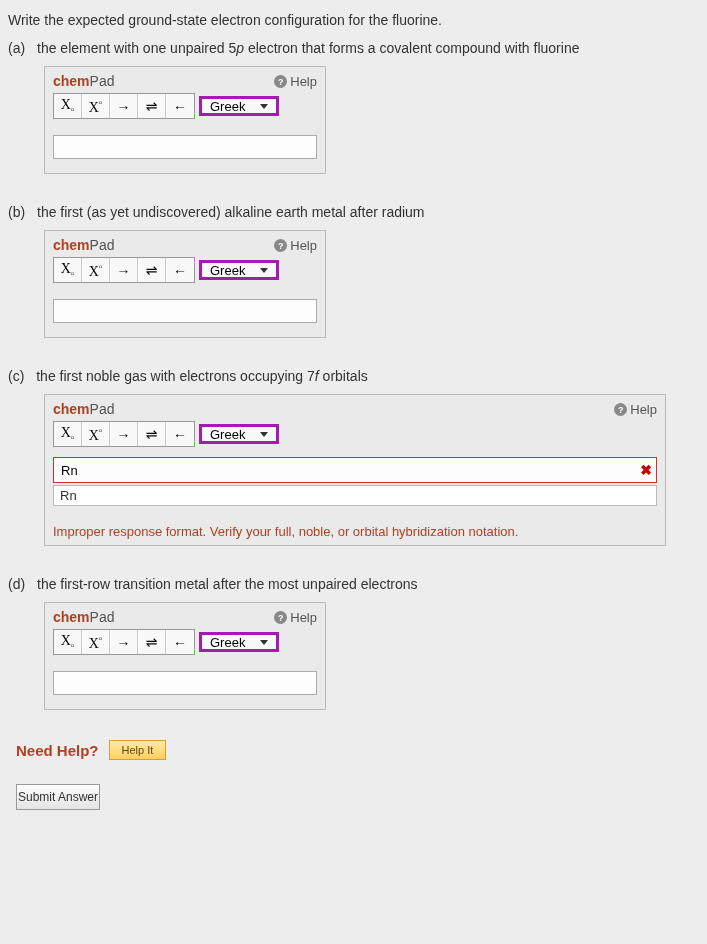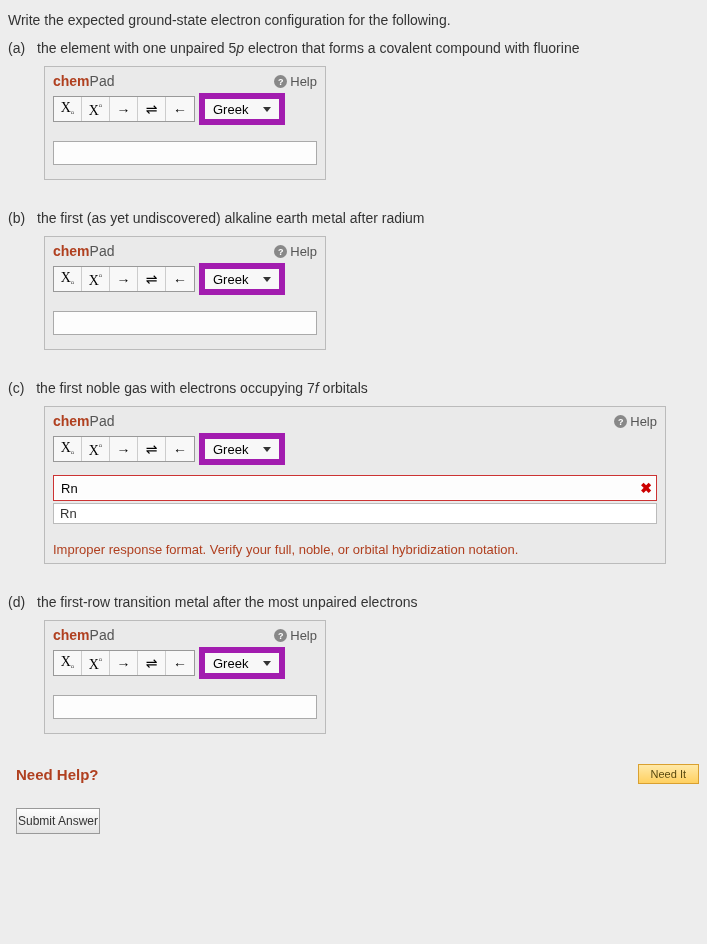--- a/index.html
+++ b/index.html
@@ -93,26 +93,26 @@
     font-family: "Times New Roman", serif;
     cursor: pointer;
     min-width: 28px;
     height: 24px;
     display: flex;
     align-items: center;
     justify-content: center;
   }
   .tool-btn:last-child { border-right: none; }
   .greek-btn {
-    border: 6px solid #a21caf;
+    border: 3px solid #a21caf;
     background: #f8f8f8;
     padding: 2px 8px;
     font-size: 13px;
     cursor: pointer;
-    height: 32px;
+    height: 20px;
     display: flex;
     align-items: center;
     gap: 15px;
   }
   .caret-down {
     width: 0; height: 0;
     border-left: 4px solid transparent;
     border-right: 4px solid transparent;
     border-top: 5px solid #333;
     display: inline-block;
@@ -158,21 +158,20 @@
     color: #b04020;
     font-size: 13px;
     padding: 14px 8px 6px 8px;
   }
   .need-help-row {
     margin-top: 30px;
     margin-left: 8px;
     display: flex;
     align-items: center;
     gap: 10px;
-    justify-content: space-between;
   }
   .need-help-label {
     color: #b04020;
     font-weight: bold;
     font-size: 15px;
   }
   .read-it-btn {
     border: 1px solid #d9a030;
     background: linear-gradient(#ffe9a8,#ffd060);
     color: #5a4a10;
@@ -190,21 +189,21 @@
     color: #333;
     font-size: 12px;
     padding: 5px 1px;
     cursor: pointer;
   }
   sup, sub { font-size: 0.7em; }
 </style>
 </head>
 <body>
 
-<div class="question-text">Write the expected ground-state electron configuration for the following.</div>
+<div class="question-text">Write the expected ground-state electron configuration for the fluorine.</div>
 
 <div class="part">
   <span class="part-label">(a)</span>
   <span class="part-text">
     <span>the element with one unpaired 5</span><span class="italic">p</span><span> electron that forms a covalent compound with fluorine</span>
   </span>
   <div class="chempad-box chempad-narrow">
     <div class="chempad-header">
       <span class="chempad-title">
         <span class="chem">chem</span><span class="pad">Pad</span>
@@ -347,18 +346,18 @@
       </button>
     </div>
     <div class="input-area">
       <input class="chem-input" type="text" style="">
     </div>
   </div>
 </div>
 
 <div class="need-help-row">
   <span class="need-help-label">Need Help?</span>
-  <button class="read-it-btn">Need It</button>
+  <button class="read-it-btn">Help It</button>
 </div>
 
 <div class="submit-row">
   <button class="submit-btn">Submit Answer</button>
 </div>
 
 </body></html>

